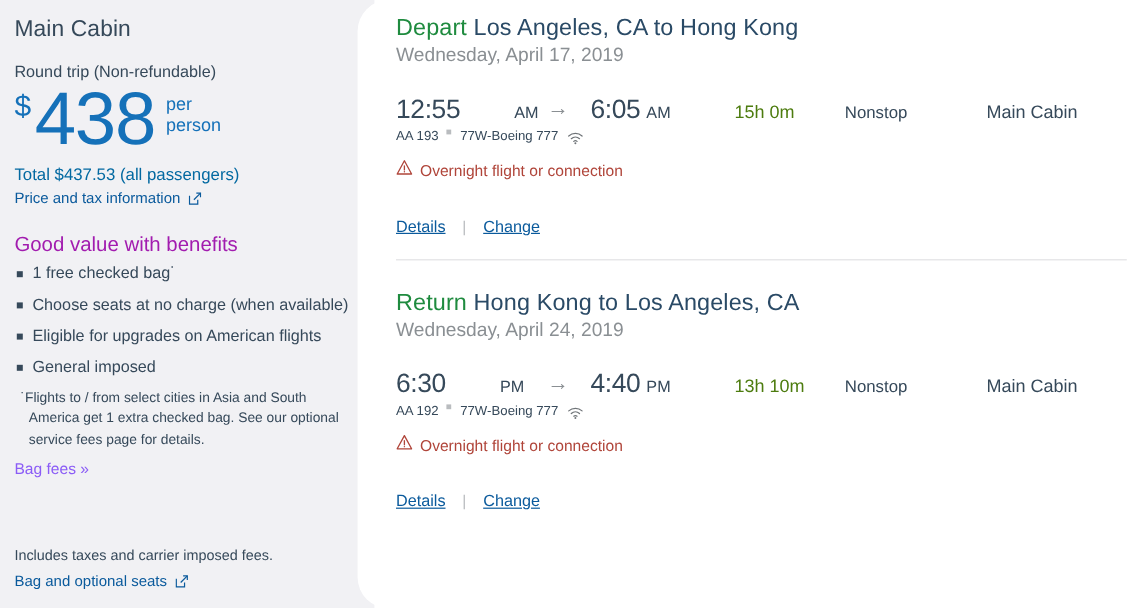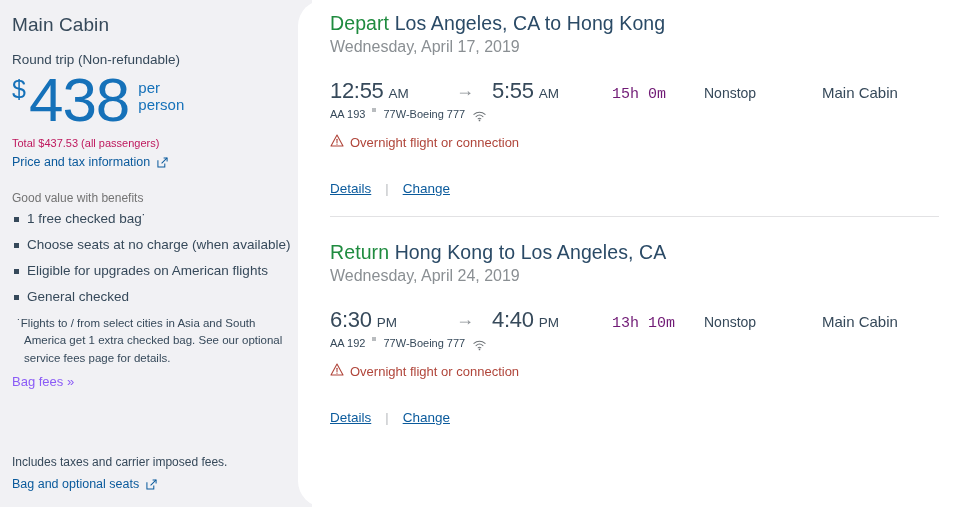--- a/index.html
+++ b/index.html
@@ -65,38 +65,38 @@
   }
   .per-person {
     font-size: 15px;
     color: #1571b9;
     line-height: 1.1;
     margin-left: 9px;
     margin-top: 11px;
   }
   .per-person span { display: block; }
   .total-line {
-    font-size: 11px;
-    color: #be185d;
+    font-size: 14px;
+    color: #0369a1;
     margin: 6px 0 3px 0;
   }
   .link-blue {
     font-size: 12.5px;
     color: #0a5a9c;
     text-decoration: none;
     cursor: pointer;
   }
   .ext-icon {
     display: inline-block;
     vertical-align: -2px;
     margin-left: 3px;
   }
   .benefits-title {
-    font-size: 12px;
-    color: #737373;
+    font-size: 17px;
+    color: #a21caf;
     font-weight: 400;
     margin: 20px 0 6px 0;
   }
   .benefits-list {
     list-style: none;
     margin: 0;
     padding: 0;
   }
   .benefits-list li {
     font-size: 13.5px;
@@ -192,28 +192,27 @@
     margin-left: 5px;
   }
   .arrow {
     color: #8a8f93;
     font-size: 18px;
     line-height: 1;
     margin: 0 18px;
     position: relative;
     top: -2px;
   }
-  .depart-cell { width: 108px; }
+  .depart-cell { width: 108px; gap: 40px; }
   .arrive-cell { width: 120px; }
   .col-duration {
     font-size: 15px;
-    color: #701a75;
+    color: #4d7c0f;
     width: 92px;
     white-space: nowrap;
-    font-family: Liberation Mono, monospace;
   }
   .col-stops {
     font-size: 14px;
     color: #36495a;
     width: 118px;
   }
   .col-cabin {
     font-size: 15px;
     color: #36495a;
   }
@@ -299,21 +298,21 @@
         </svg>
       </span>
     </a>
 
     <h2 class="benefits-title">Good value with benefits</h2>
 
     <ul class="benefits-list">
       <li>1 free checked bag˙</li>
       <li>Choose seats at no charge (when available)</li>
       <li>Eligible for upgrades on American flights</li>
-      <li>General checked</li>
+      <li>General imposed</li>
     </ul>
 
     <p class="footnote">˙Flights to / from select cities in Asia and South America get 1 extra checked bag. See our optional service fees page for details.</p>
 
     <a class="bagfees">Bag fees »</a>
 
     <div class="sidebar-footer">
       <div class="taxes">Includes taxes and carrier imposed fees.</div>
       <a class="link-blue">
         <span>Bag and optional seats</span>
@@ -337,21 +336,21 @@
       </h2>
       <div class="slice-date">Wednesday, April 17, 2019</div>
 
       <div class="flight-row">
         <div class="time-block depart-cell">
           <span class="time-num">12:55</span>
           <span class="time-mer">AM</span>
         </div>
         <div class="arrow">→</div>
         <div class="time-block arrive-cell">
-          <span class="time-num">5:55</span>
+          <span class="time-num">6:05</span>
           <span class="time-mer">AM</span>
         </div>
         <div class="col-duration">15h  0m</div>
         <div class="col-stops">Nonstop</div>
         <div class="col-cabin">Main Cabin</div>
       </div>
 
       <div class="meta-row">
         <span class="meta-text">AA 193</span>
         <span class="meta-sep"></span>

